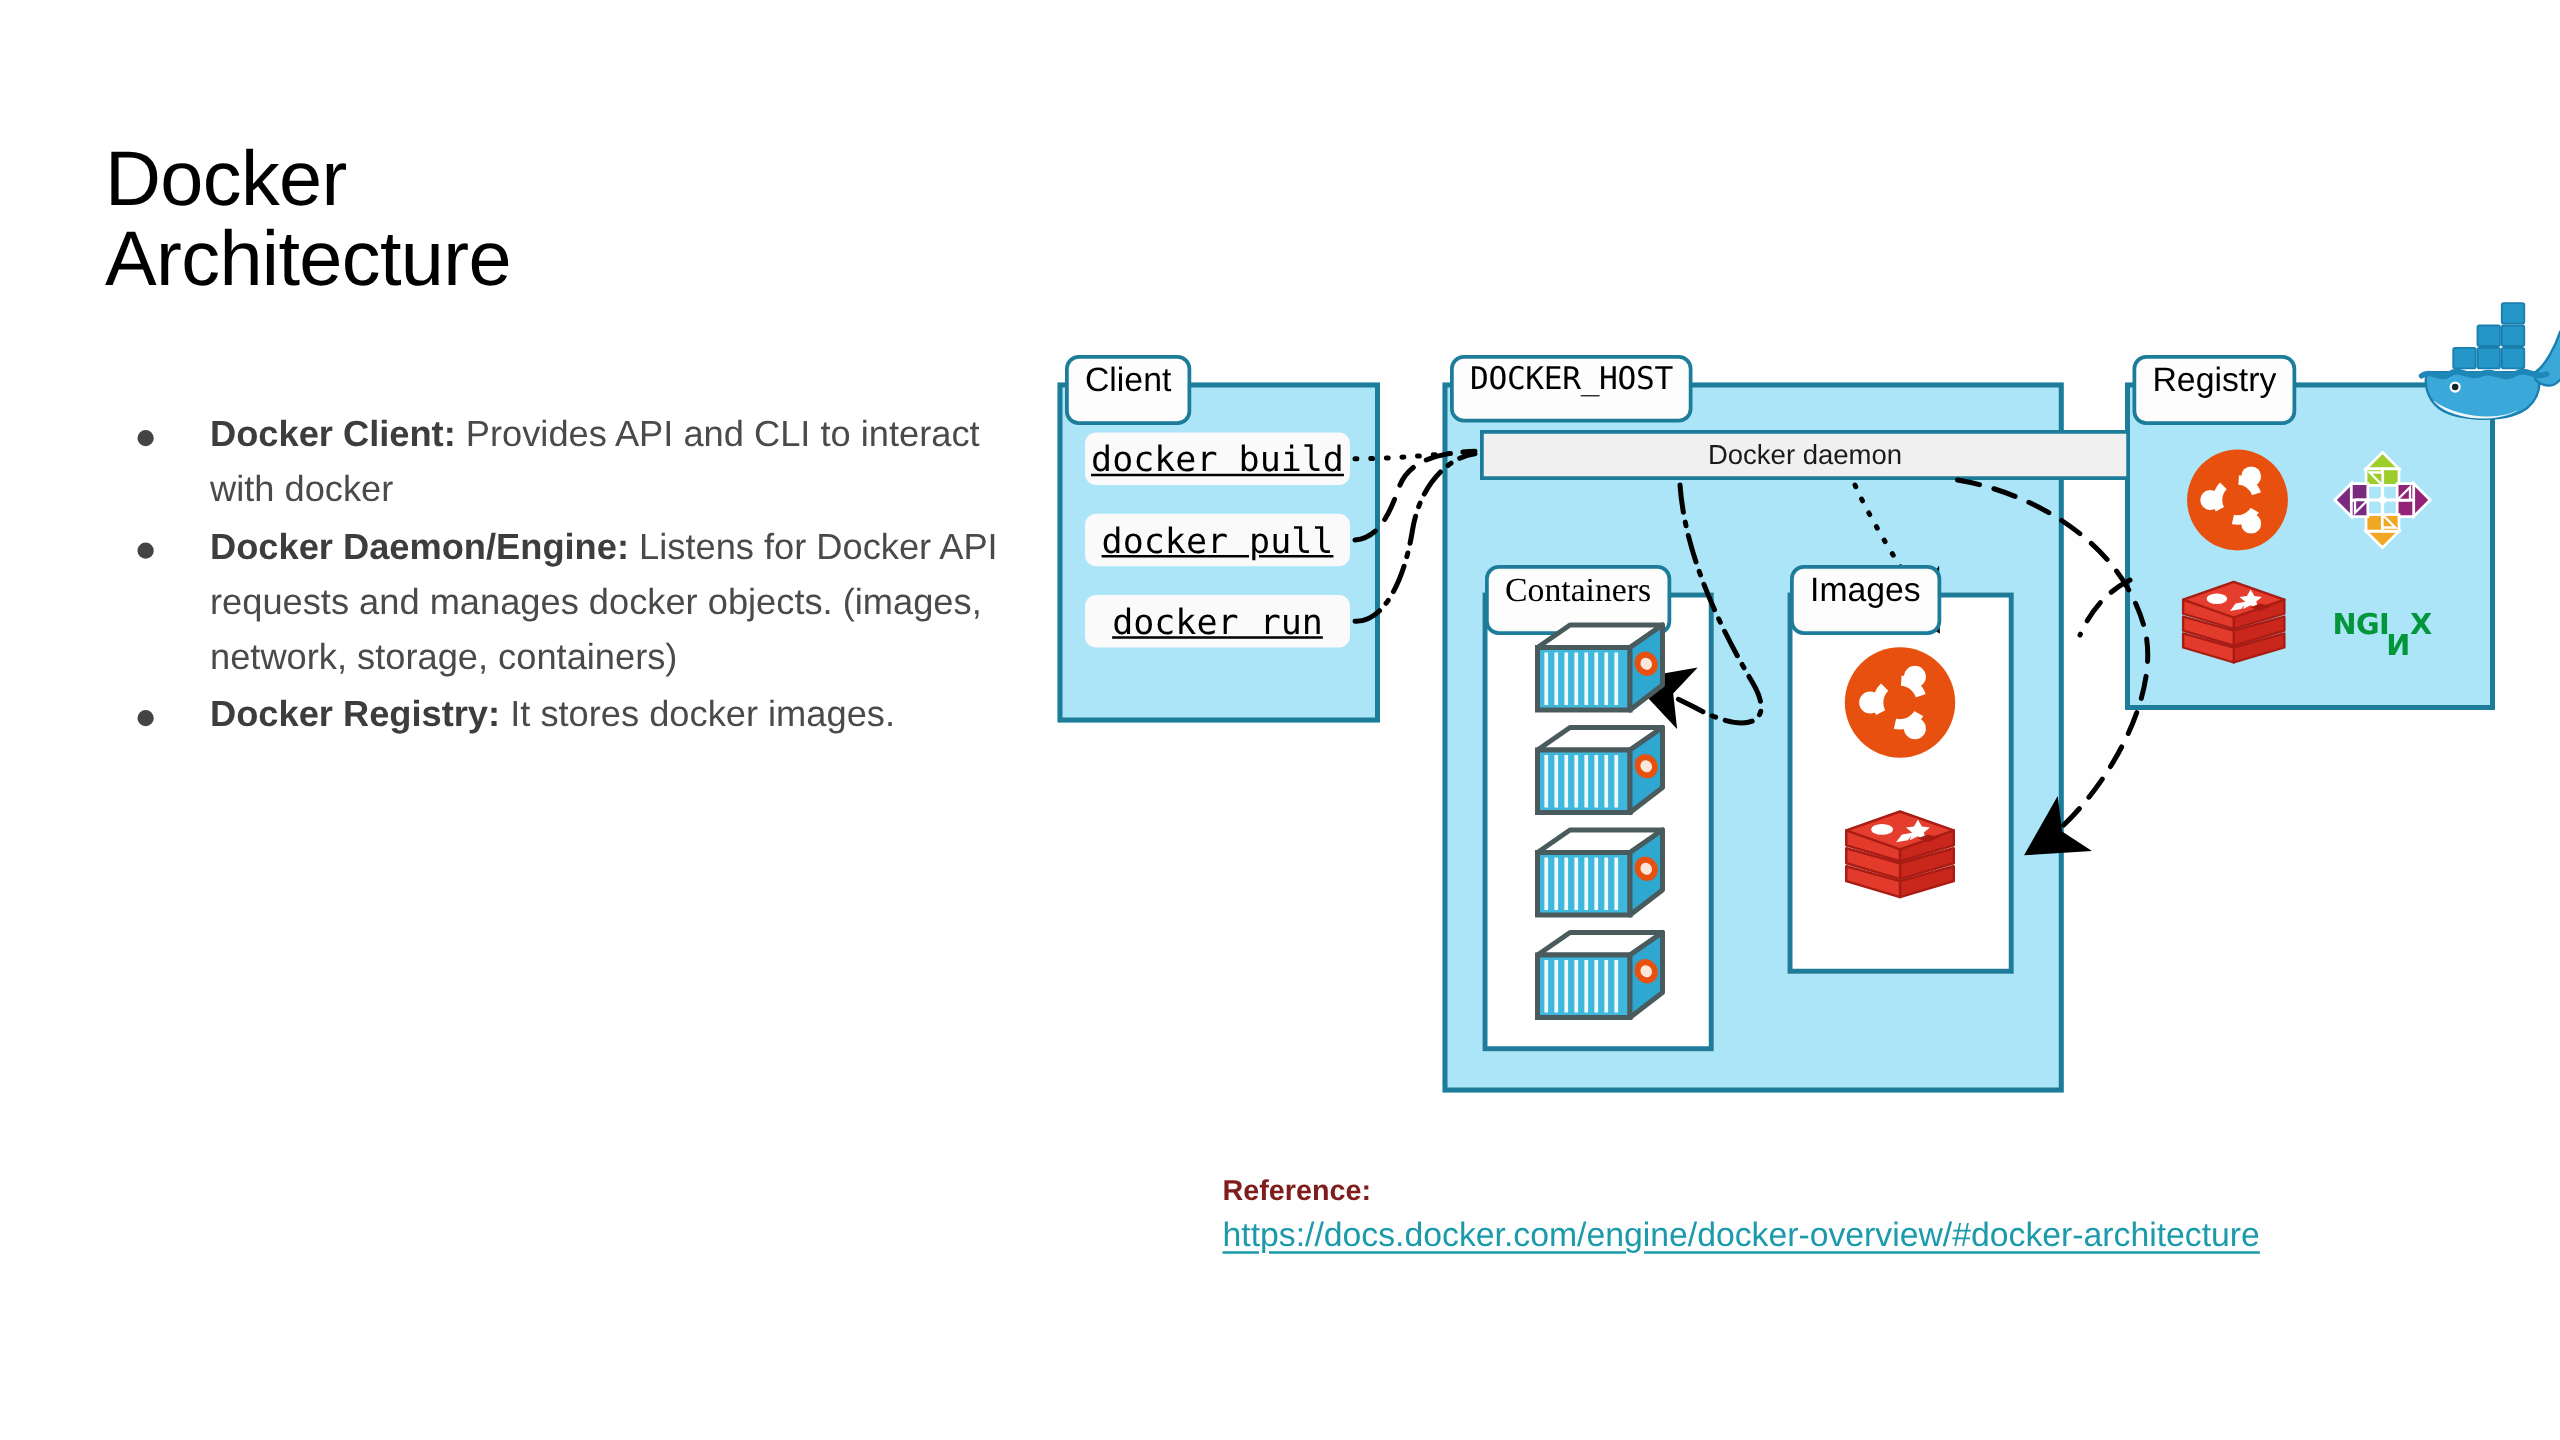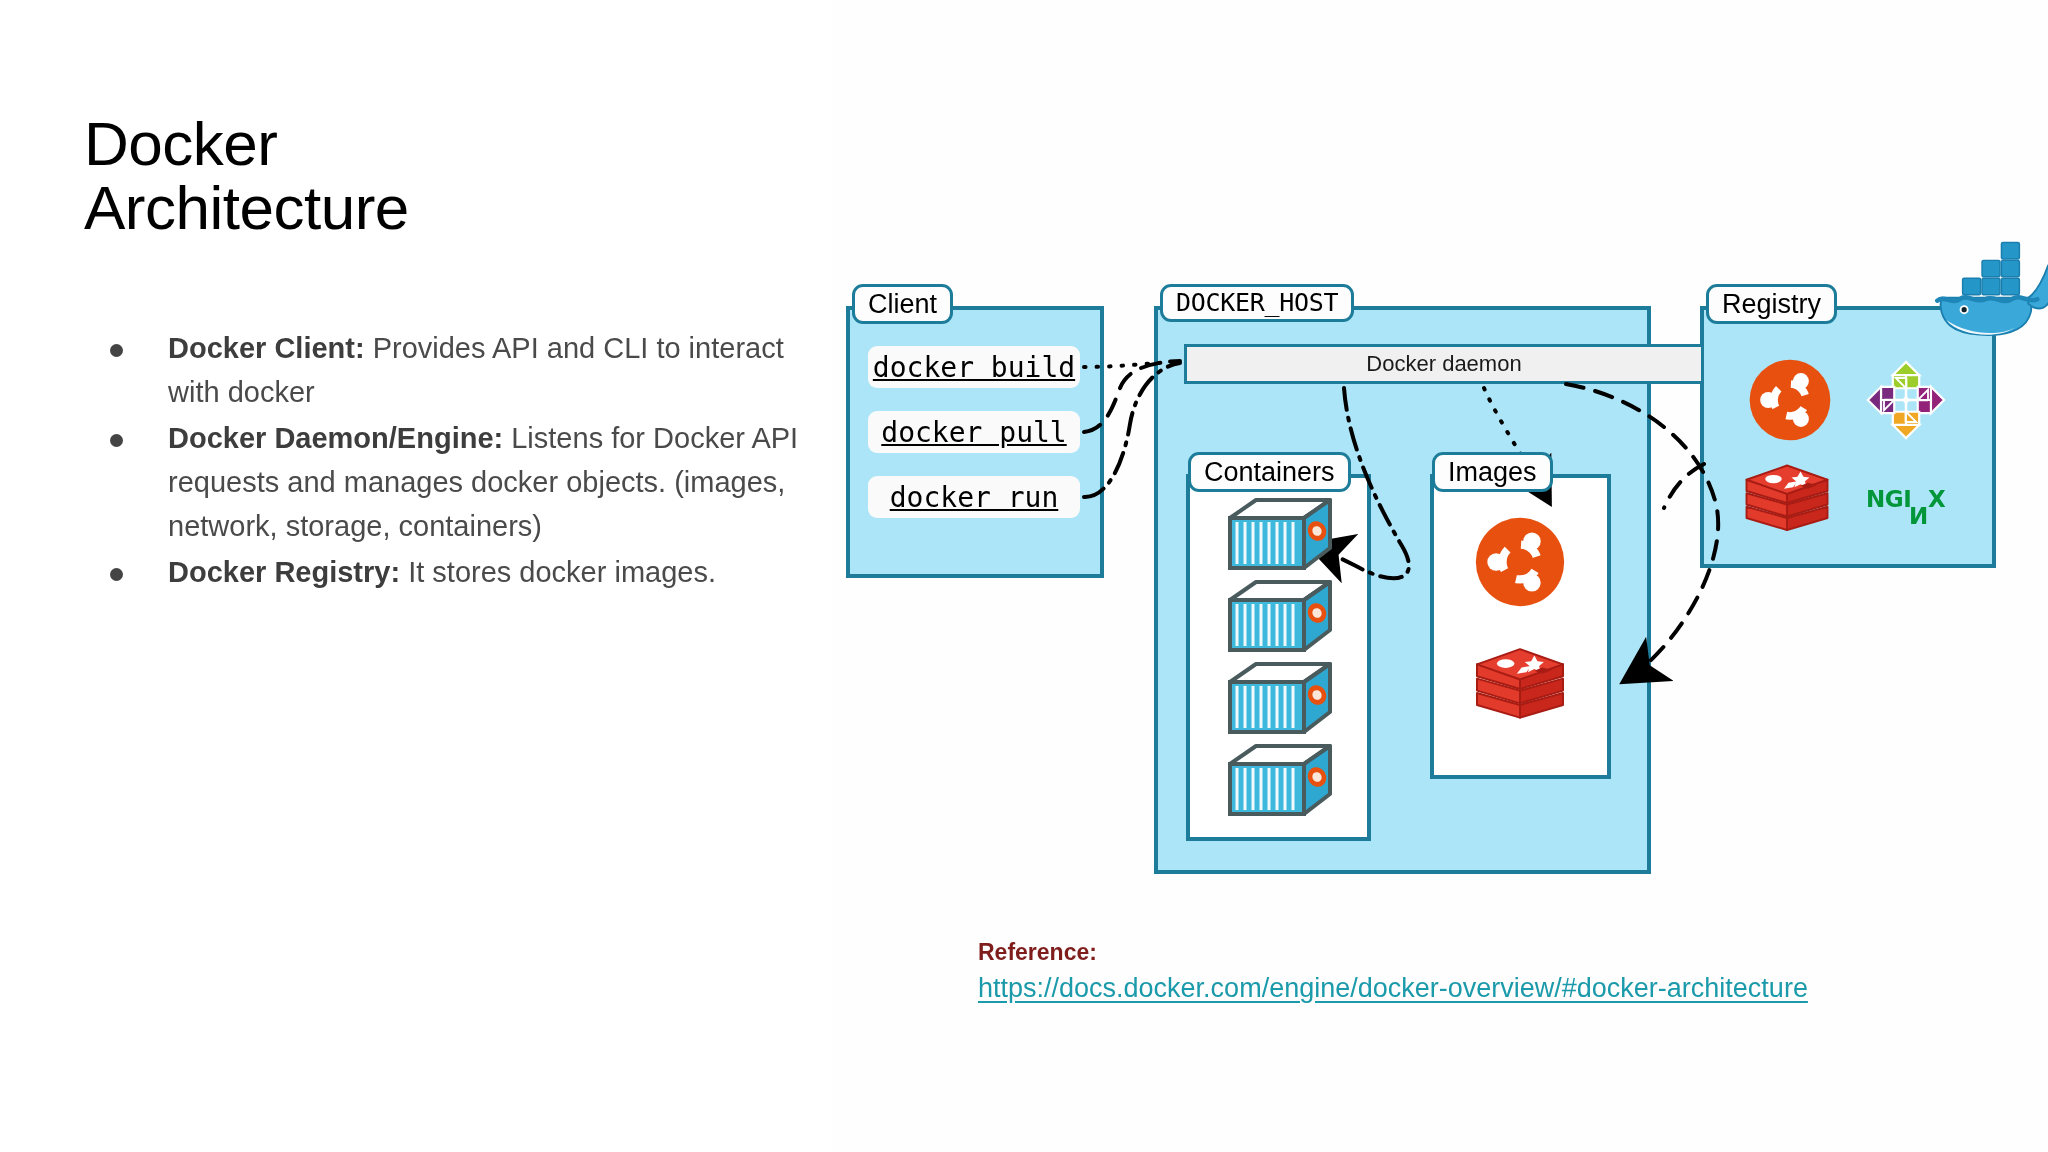--- a/index.html
+++ b/index.html
@@ -43,21 +43,21 @@
     background: #ace5f7;
     border: 4px solid #1c7c99;
   }
   .panel.white { background: #ffffff; border: 4px solid #1c7c99; }
 
   .tag {
     position: absolute;
     background: #fdfdfd;
     border: 3.5px solid #1c7c99;
     border-radius: 11px;
-    padding: 1px 13px 0 13px;
+    padding: 1px 13px 16px 13px;
     font-size: 27px;
     line-height: 1.22;
     color: #000000;
     white-space: nowrap;
     z-index: 6;
   }
   .tag.mono { font-family: "DejaVu Sans Mono", monospace; font-size: 25px; letter-spacing: -0.3px; }
 
   .cmd {
     position: absolute;
@@ -132,21 +132,21 @@
     <div class="cmd" style="left:32px; top:62px; width:212px; height:42px;">docker build</div>
     <div class="cmd" style="left:32px; top:127px; width:212px; height:42px;">docker pull</div>
     <div class="cmd" style="left:32px; top:192px; width:212px; height:42px;">docker run</div>
 
     <div class="panel" style="left:318px; top:22px; width:497px; height:568px;"></div>
     <div class="tag mono" style="left:324px; top:0px;">DOCKER_HOST</div>
 
     <div class="daemon-bar" style="left:348px; top:60px; width:520px; height:40px;">Docker daemon</div>
 
     <div class="panel white" style="left:350px; top:190px; width:185px; height:367px;"></div>
-    <div class="tag" style="left:352px; top:168px;">Containers</div>
+    <div class="tag" style="left:352px; top:168px;font-family:Liberation Serif, serif;">Containers</div>
 
     <svg class="art" style="left:390px; top:214px;" width="110" height="330" viewBox="0 0 110 330">
       <defs>
         <g id="cbox">
 
           <polygon points="4,20 30,2 104,2 78,20" fill="#ffffff" stroke="#4a5b5e" stroke-width="4" stroke-linejoin="round"></polygon>
 
           <rect x="4" y="20" width="74" height="50" fill="#3fb8dd" stroke="#4a5b5e" stroke-width="4"></rect>
           <g stroke="#ffffff" stroke-width="3" opacity="0.92">
             <line x1="11" y1="24" x2="11" y2="66"></line>

